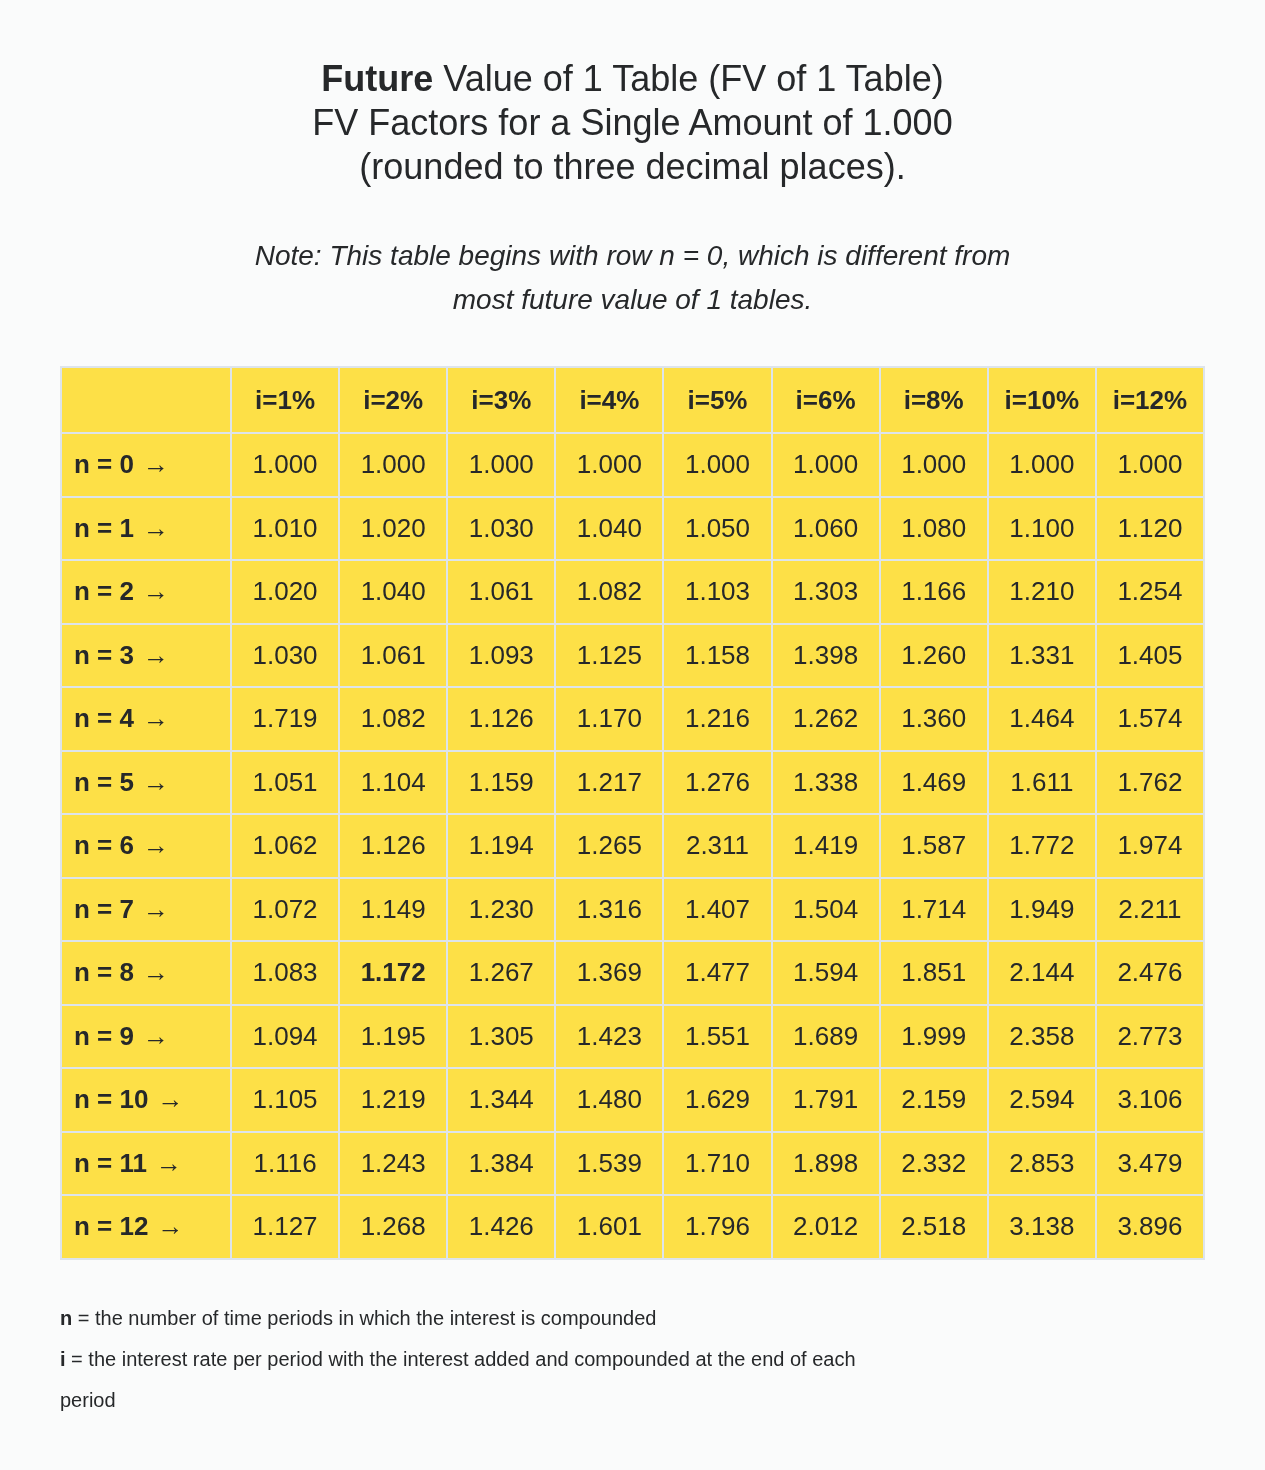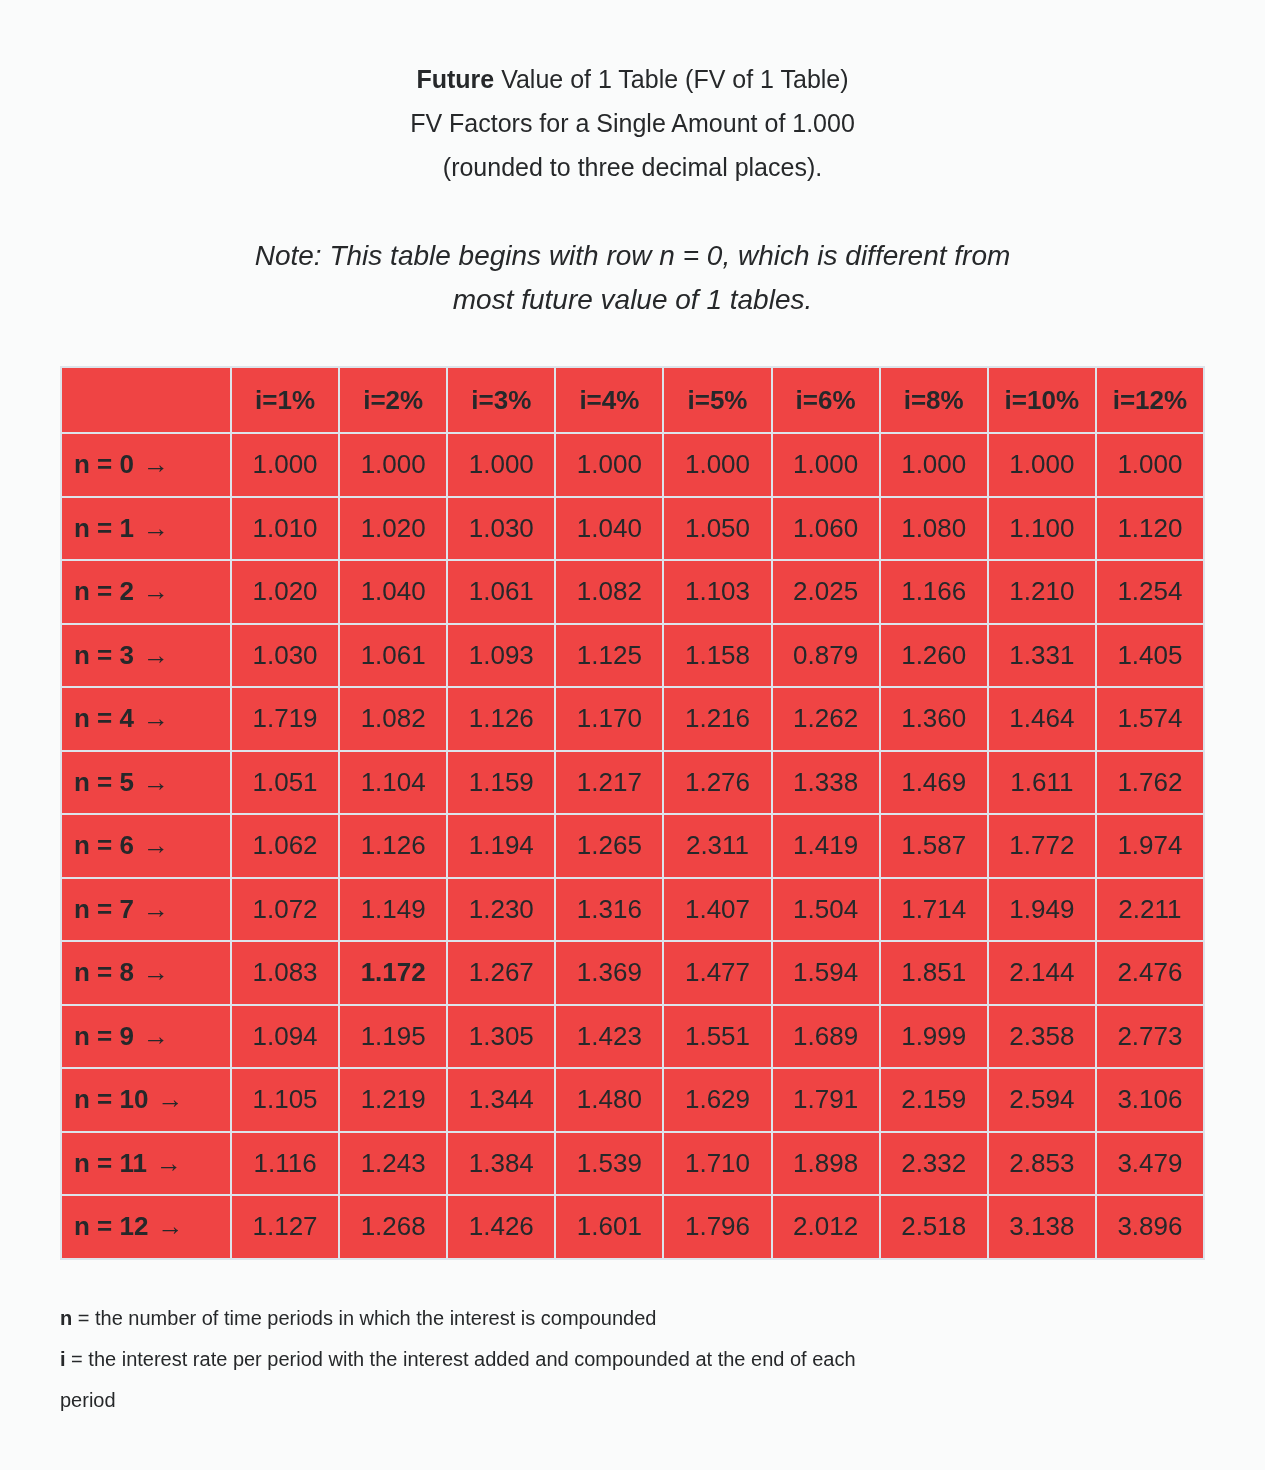--- a/index.html
+++ b/index.html
@@ -12,37 +12,37 @@
   .page{
     width:1265px;
     height:1470px;
     box-sizing:border-box;
     padding-top:57px;
     overflow:hidden;
     position:relative;
   }
   .title-block{
     text-align:center;
-    font-size:25px;
+    font-size:36px;
     line-height:44px;
   }
   .bold{font-weight:bold;}
   .note{
     margin-top:45px;
     text-align:center;
     font-style:italic;
     font-size:28px;
     line-height:44px;
   }
   table.fv-table{
     margin:44px 0 0 60px;
     width:1145px;
     border-collapse:collapse;
     table-layout:fixed;
-    background:#ef4444;
+    background:#fde047;
   }
   .fv-table th,.fv-table td{
     border:2px solid #dde4eb;
     font-size:26px;
     vertical-align:middle;
     overflow:hidden;
   }
   .fv-table th{
     height:62px;
     font-weight:bold;
@@ -132,33 +132,33 @@
           <td>1.100</td>
           <td>1.120</td>
         </tr>
         <tr>
           <td class="row-label"><span>n = 2</span><span class="arrow">→</span></td>
           <td>1.020</td>
           <td>1.040</td>
           <td>1.061</td>
           <td>1.082</td>
           <td>1.103</td>
-          <td>2.025</td>
+          <td>1.303</td>
           <td>1.166</td>
           <td>1.210</td>
           <td>1.254</td>
         </tr>
         <tr>
           <td class="row-label"><span>n = 3</span><span class="arrow">→</span></td>
           <td>1.030</td>
           <td>1.061</td>
           <td>1.093</td>
           <td>1.125</td>
           <td>1.158</td>
-          <td>0.879</td>
+          <td>1.398</td>
           <td>1.260</td>
           <td>1.331</td>
           <td>1.405</td>
         </tr>
         <tr>
           <td class="row-label"><span>n = 4</span><span class="arrow">→</span></td>
           <td>1.719</td>
           <td>1.082</td>
           <td>1.126</td>
           <td>1.170</td>

